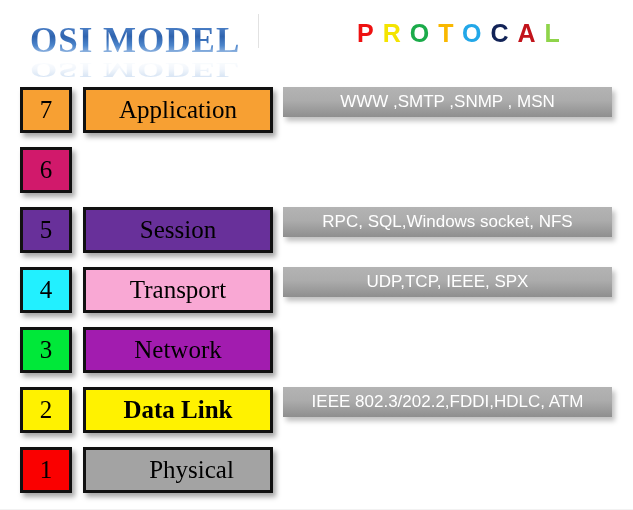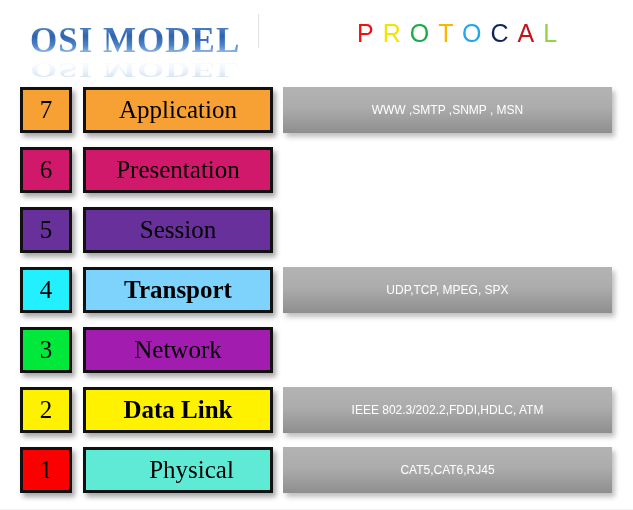--- a/index.html
+++ b/index.html
@@ -62,21 +62,21 @@
     width: 1px;
     height: 34px;
     background: #e2e2e2;
   }
 
   #protocal-title {
     position: absolute;
     left: 357px;
     top: 19px;
     font-family: "Liberation Sans", sans-serif;
-    font-weight: normal;
+    font-weight: bold;
     font-size: 25px;
     letter-spacing: 9px;
     white-space: nowrap;
   }
   #protocal-title span { display: inline; }
 
   
   .layer-row {
     position: absolute;
     left: 0;
@@ -105,29 +105,29 @@
     width: 190px;
     font-size: 25px;
     text-align: right;
   }
 
   
   .proto-box {
     position: absolute;
     left: 283px;
     width: 329px;
-    height: 46px;
+    height: 30px;
     background: linear-gradient(180deg, #b3b3b3 0%, #acacac 45%, #8e8e8e 100%);
     box-shadow: 3px 4px 5px rgba(0,0,0,0.25);
     display: flex;
     align-items: center;
     justify-content: center;
     color: #ffffff;
     font-family: "Liberation Sans", sans-serif;
-    font-size: 12px;
+    font-size: 17px;
     text-align: center;
     padding: 0 8px;
     box-sizing: border-box;
   }
 
   #bottom-edge {
     position: absolute;
     left: 0;
     bottom: 0;
     width: 633px;
@@ -157,41 +157,41 @@
           <span>Application</span>
         </div>
         <div class="proto-box">
           <span>WWW ,SMTP ,SNMP , MSN</span>
         </div>
       </div>
       <div class="layer-row" style="top: 147px; width: 633px;">
         <div class="num-box" style="background: rgb(209, 25, 107);">
           <span>6</span>
         </div>
-        <div class="name-box" style="background: rgb(209, 25, 107);">
-          <span>Presentation</span>
-        </div>
       </div>
       <div class="layer-row" style="top: 207px; width: 633px;">
         <div class="num-box" style="background: rgb(104, 48, 154);">
           <span>5</span>
         </div>
         <div class="name-box" style="background: rgb(104, 48, 154);">
           <span>Session</span>
         </div>
+        <div class="proto-box">
+          <span>RPC, SQL,Windows socket, NFS</span>
+        </div>
       </div>
       <div class="layer-row" style="top: 267px; width: 633px;">
         <div class="num-box" style="background: rgb(34, 240, 255);">
           <span>4</span>
         </div>
-        <div class="name-box" style="background: #7dd3fc; font-weight: bold;">
+        <div class="name-box" style="background: #f9a8d4;">
           <span>Transport</span>
         </div>
         <div class="proto-box">
-          <span>UDP,TCP, MPEG, SPX</span>
+          <span>UDP,TCP, IEEE, SPX</span>
         </div>
       </div>
       <div class="layer-row" style="top: 327px; width: 633px;">
         <div class="num-box" style="background: rgb(0, 232, 57);">
           <span>3</span>
         </div>
         <div class="name-box" style="background: #a21caf;">
           <span>Network</span>
         </div>
       </div>
@@ -203,23 +203,20 @@
           <span>Data Link</span>
         </div>
         <div class="proto-box">
           <span>IEEE 802.3/202.2,FDDI,HDLC, ATM</span>
         </div>
       </div>
       <div class="layer-row" style="top: 447px; width: 633px;">
         <div class="num-box" style="background: rgb(250, 0, 0);">
           <span>1</span>
         </div>
-        <div class="name-box" style="background: #5eead4; padding-left: 27px;">
+        <div class="name-box" style="background: #a3a3a3; padding-left: 27px;">
           <span>Physical</span>
-        </div>
-        <div class="proto-box">
-          <span>CAT5,CAT6,RJ45</span>
         </div>
       </div>
     </div>
 
   <div id="bottom-edge"></div>
 </div>
 
 </body></html>

